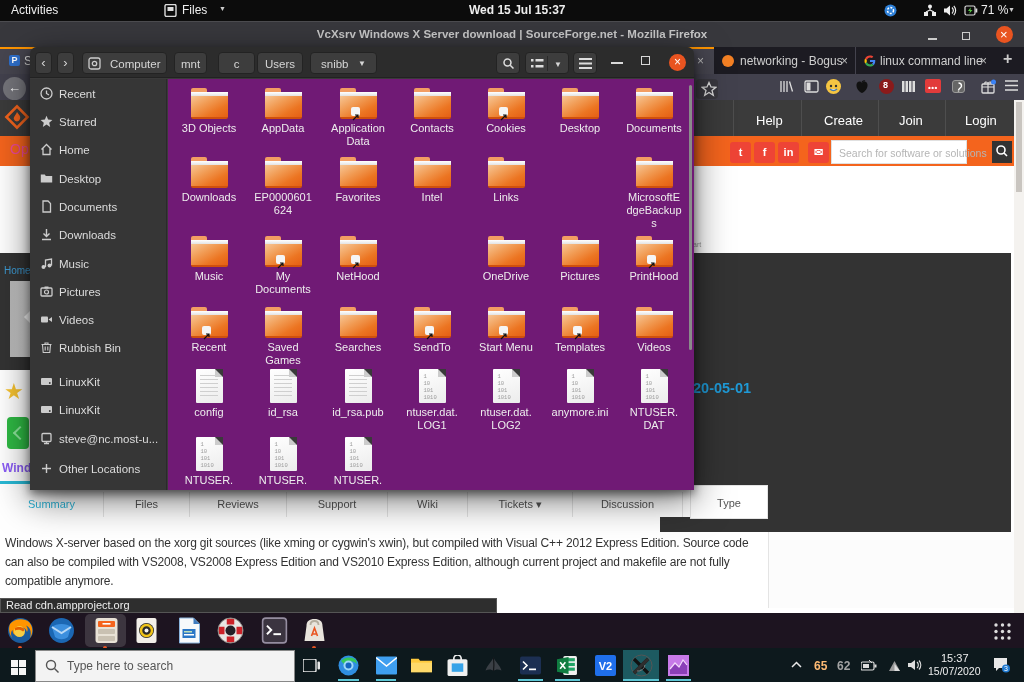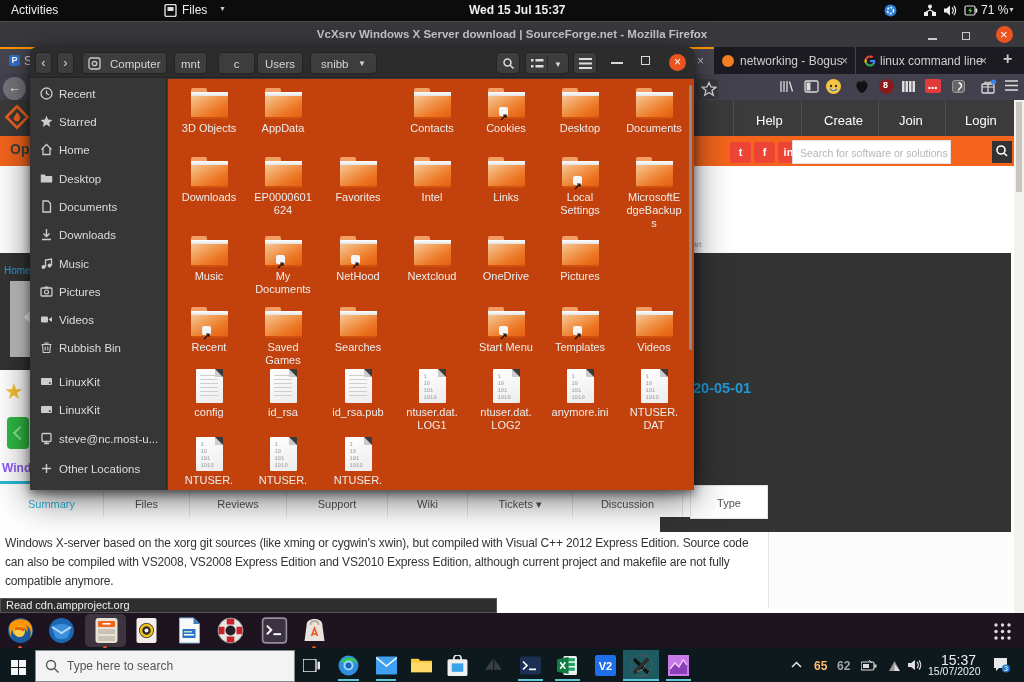--- a/index.html
+++ b/index.html
@@ -4,27 +4,27 @@
 *{margin:0;padding:0;box-sizing:border-box}
 html,body{width:1024px;height:682px;overflow:hidden}
 body{position:relative;font-family:"Liberation Sans",sans-serif;background:#fff}
 
 #page{position:absolute;left:0;top:100px;width:1024px;height:513px;background:#fff}
 #sfnav{position:absolute;left:0;top:100px;width:1014px;height:36px;background:#3b3b3b}
 #sfnav .lk{position:absolute;top:13px;font-size:13px;color:#fff}
 #sfnav .sep{position:absolute;top:0;width:1px;height:36px;background:#4e4e4e}
 #sforange{position:absolute;left:0;top:136px;width:1014px;height:30px;background:#f4641d}
 .soc{position:absolute;top:142px;width:21px;height:21px;background:#ee4436;border-radius:3px;color:#fff;font-weight:bold;text-align:center;font-size:11px;line-height:21px}
-#sfsearch{position:absolute;left:792px;top:140px;width:159px;height:24px;background:#fff;border:1px solid #e0e0e0}
+#sfsearch{position:absolute;left:831px;top:140px;width:136px;height:24px;background:#fff;border:1px solid #e0e0e0}
 #sfsearch span{position:absolute;left:7px;top:6px;font-size:10.5px;color:#b5b5b5;white-space:nowrap}
 #sfbtn{position:absolute;left:990px;top:139px;width:24px;height:26px;background:#333;border:2px solid #f4641d}
 #darkfull{position:absolute;left:0;top:253px;width:1011px;height:117px;background:#333333}
 #darkad{position:absolute;left:660px;top:253px;width:351px;height:279px;background:#333333}
 #sflogo{position:absolute;left:4px;top:104px;width:26px;height:26px}
-#optext{position:absolute;left:10px;top:141px;color:#404040;font-weight:bold;font-size:14px}
+#optext{position:absolute;left:10px;top:141px;color:#ec4899;font-weight:normal;font-size:14px}
 #homelnk{position:absolute;left:4px;top:265px;color:#3d9bd4;font-size:10px}
 #shot{position:absolute;left:10px;top:281px;width:22px;height:76px;background:linear-gradient(to right,#b9b9b9,#d6d6d6);}
 #shot:after{content:"";position:absolute;right:2px;top:30px;border:6px solid transparent;border-right-color:#fff}
 #star1{position:absolute;left:4px;top:379px;color:#f7c331;font-size:22px}
 #greenico{position:absolute;left:7px;top:417px;width:22px;height:32px;background:#2fb944;border-radius:4px}
 #greenico:after{content:"";position:absolute;left:8px;top:11px;width:8px;height:8px;border-left:2.5px solid #8ce39a;border-bottom:2.5px solid #8ce39a;transform:rotate(45deg)}
 #windtxt{position:absolute;left:2px;top:461px;color:#8b5cf6;font-weight:bold;font-size:12px}
 #tealline{position:absolute;left:0;top:481px;width:30px;height:3px;background:#28b8d4}
 
 #ptabs{position:absolute;left:0;top:487px;width:768px;height:30px;background:#fff}
@@ -50,21 +50,21 @@
 
 #topbar{position:absolute;left:0;top:0;width:1024px;height:21px;background:#0c0c0c;color:#eee;font-size:12px}
 
 #naut{position:absolute;left:30px;top:47px;width:664px;height:443px;background:#3a3a3a;border-radius:8px 8px 0 0;box-shadow:0 4px 10px rgba(0,0,0,.5),0 10px 36px rgba(0,0,0,.55);}
 #nhead{position:absolute;left:0;top:0;width:664px;height:31px;background:#2c2c2c;border-bottom:1px solid #222;border-radius:7px 7px 0 0}
 .nbtn{position:absolute;top:5px;height:22px;background:#3d3d3d;border:1px solid #232323;border-radius:4px;color:#d6d6d6;text-align:center}
 #nside{position:absolute;left:0;top:32px;width:137px;height:411px;background:#363636;border-right:1px solid #2a2a2a;overflow:hidden;border-radius:0 0 0 0}
 .sitem{position:absolute;left:0;width:137px;height:28px;color:#dcdcdc;font-size:11.5px;line-height:28px}
 .sitem svg{position:absolute;left:10px;top:7px}
 .sitem span{position:absolute;left:29px}
-#nmain{position:absolute;left:138px;top:32px;width:526px;height:411px;background:#c2410c;overflow:hidden}
+#nmain{position:absolute;left:138px;top:32px;width:526px;height:411px;background:#701a75;overflow:hidden}
 .cell{position:absolute;width:74px;text-align:center}
 .fold{position:relative;width:37px;height:31px;margin:0 auto}
 .fold .tab{position:absolute;left:0;top:0;width:16px;height:6px;background:#f29d63;border-radius:2px 2px 0 0}
 .fold .band{position:absolute;left:0;top:4px;width:100%;height:5px;background:linear-gradient(#ffffff,#dcdcdc)}
 .fold .body{position:absolute;left:0;top:8px;width:100%;height:23px;border-radius:0 0 2px 2px;background:linear-gradient(150deg,#f7c695 0%,#f19a52 38%,#ec7522 70%,#e55f14 100%);border-bottom:2px solid #d0500d}
 .arr{position:absolute;right:17px;bottom:3px;width:9px;height:9px;background:#f5f5f5;border-radius:2px;color:#111}
 .doc{position:relative;width:27px;height:34px;margin:0 auto;background:linear-gradient(160deg,#ffffff,#ececec);border-radius:1px}
 .doc .fcor{position:absolute;right:0;top:0;width:0;height:0;border-left:8px solid #cccccc;border-top:8px solid #3a3a3a}
 .doc .lines{position:absolute;left:4px;right:5px;top:6px;bottom:5px;background:repeating-linear-gradient(to bottom,#cfcfcf 0 1px,transparent 1px 4px)}
 .doc .digits{position:absolute;left:5px;top:4px;font-size:5.5px;line-height:7px;color:#9d9d9d;font-family:"Liberation Mono",monospace;text-align:left;letter-spacing:0}
@@ -358,106 +358,106 @@
         <div class="lbl">3D Objects</div>
       </div>
   <div class="cell" style="left:78px;top:9px">
         <div class="fold">
           <i class="tab"></i>
           <i class="band"></i>
           <i class="body"></i>
         </div>
         <div class="lbl">AppData</div>
       </div>
-  <div class="cell" style="left:227px;top:9px">
-        <div class="fold">
-          <i class="tab"></i>
-          <i class="band"></i>
-          <i class="body"></i>
-        </div>
-        <div class="lbl">Contacts</div>
-      </div>
-  <div class="cell" style="left:301px;top:9px">
+  <div class="cell" style="left:153px;top:9px">
         <div class="fold">
           <i class="tab"></i>
           <i class="band"></i>
           <i class="body"></i>
           <b class="arr"><svg width="7" height="7">
               <path d="M1 6 L5.5 1.5 M3 1 h3 v3" stroke="#111" stroke-width="1.2" fill="none"></path>
             </svg></b>
         </div>
-        <div class="lbl">Cookies</div>
-      </div>
-  <div class="cell" style="left:375px;top:9px">
-        <div class="fold">
-          <i class="tab"></i>
-          <i class="band"></i>
-          <i class="body"></i>
-        </div>
-        <div class="lbl">Desktop</div>
-      </div>
-  <div class="cell" style="left:449px;top:9px">
-        <div class="fold">
-          <i class="tab"></i>
-          <i class="band"></i>
-          <i class="body"></i>
-        </div>
-        <div class="lbl">Documents</div>
-      </div>
-
-  <div class="cell" style="left:4px;top:78px">
-        <div class="fold">
-          <i class="tab"></i>
-          <i class="band"></i>
-          <i class="body"></i>
-        </div>
-        <div class="lbl">Downloads</div>
-      </div>
-  <div class="cell" style="left:78px;top:78px">
-        <div class="fold">
-          <i class="tab"></i>
-          <i class="band"></i>
-          <i class="body"></i>
-        </div>
-        <div class="lbl">EP0000601<br>624</div>
-      </div>
-  <div class="cell" style="left:153px;top:78px">
-        <div class="fold">
-          <i class="tab"></i>
-          <i class="band"></i>
-          <i class="body"></i>
-        </div>
-        <div class="lbl">Favorites</div>
-      </div>
-  <div class="cell" style="left:227px;top:78px">
-        <div class="fold">
-          <i class="tab"></i>
-          <i class="band"></i>
-          <i class="body"></i>
-        </div>
-        <div class="lbl">Intel</div>
-      </div>
-  <div class="cell" style="left:301px;top:78px">
-        <div class="fold">
-          <i class="tab"></i>
-          <i class="band"></i>
-          <i class="body"></i>
-        </div>
-        <div class="lbl">Links</div>
-      </div>
-  <div class="cell" style="left:375px;top:78px">
+        <div class="lbl">Application<br>Data</div>
+      </div>
+  <div class="cell" style="left:227px;top:9px">
+        <div class="fold">
+          <i class="tab"></i>
+          <i class="band"></i>
+          <i class="body"></i>
+        </div>
+        <div class="lbl">Contacts</div>
+      </div>
+  <div class="cell" style="left:301px;top:9px">
         <div class="fold">
           <i class="tab"></i>
           <i class="band"></i>
           <i class="body"></i>
           <b class="arr"><svg width="7" height="7">
               <path d="M1 6 L5.5 1.5 M3 1 h3 v3" stroke="#111" stroke-width="1.2" fill="none"></path>
             </svg></b>
         </div>
-        <div class="lbl">Local<br>Settings</div>
+        <div class="lbl">Cookies</div>
+      </div>
+  <div class="cell" style="left:375px;top:9px">
+        <div class="fold">
+          <i class="tab"></i>
+          <i class="band"></i>
+          <i class="body"></i>
+        </div>
+        <div class="lbl">Desktop</div>
+      </div>
+  <div class="cell" style="left:449px;top:9px">
+        <div class="fold">
+          <i class="tab"></i>
+          <i class="band"></i>
+          <i class="body"></i>
+        </div>
+        <div class="lbl">Documents</div>
+      </div>
+
+  <div class="cell" style="left:4px;top:78px">
+        <div class="fold">
+          <i class="tab"></i>
+          <i class="band"></i>
+          <i class="body"></i>
+        </div>
+        <div class="lbl">Downloads</div>
+      </div>
+  <div class="cell" style="left:78px;top:78px">
+        <div class="fold">
+          <i class="tab"></i>
+          <i class="band"></i>
+          <i class="body"></i>
+        </div>
+        <div class="lbl">EP0000601<br>624</div>
+      </div>
+  <div class="cell" style="left:153px;top:78px">
+        <div class="fold">
+          <i class="tab"></i>
+          <i class="band"></i>
+          <i class="body"></i>
+        </div>
+        <div class="lbl">Favorites</div>
+      </div>
+  <div class="cell" style="left:227px;top:78px">
+        <div class="fold">
+          <i class="tab"></i>
+          <i class="band"></i>
+          <i class="body"></i>
+        </div>
+        <div class="lbl">Intel</div>
+      </div>
+  <div class="cell" style="left:301px;top:78px">
+        <div class="fold">
+          <i class="tab"></i>
+          <i class="band"></i>
+          <i class="body"></i>
+        </div>
+        <div class="lbl">Links</div>
       </div>
   <div class="cell" style="left:449px;top:78px">
         <div class="fold">
           <i class="tab"></i>
           <i class="band"></i>
           <i class="body"></i>
         </div>
         <div class="lbl">MicrosoftE<br>dgeBackup<br>s</div>
       </div>
 
@@ -484,71 +484,85 @@
         <div class="fold">
           <i class="tab"></i>
           <i class="band"></i>
           <i class="body"></i>
           <b class="arr"><svg width="7" height="7">
               <path d="M1 6 L5.5 1.5 M3 1 h3 v3" stroke="#111" stroke-width="1.2" fill="none"></path>
             </svg></b>
         </div>
         <div class="lbl">NetHood</div>
       </div>
-  <div class="cell" style="left:227px;top:157px">
-        <div class="fold">
-          <i class="tab"></i>
-          <i class="band"></i>
-          <i class="body"></i>
-        </div>
-        <div class="lbl">Nextcloud</div>
-      </div>
   <div class="cell" style="left:301px;top:157px">
         <div class="fold">
           <i class="tab"></i>
           <i class="band"></i>
           <i class="body"></i>
         </div>
         <div class="lbl">OneDrive</div>
       </div>
   <div class="cell" style="left:375px;top:157px">
         <div class="fold">
           <i class="tab"></i>
           <i class="band"></i>
           <i class="body"></i>
         </div>
         <div class="lbl">Pictures</div>
       </div>
-
-  <div class="cell" style="left:4px;top:228px">
+  <div class="cell" style="left:449px;top:157px">
         <div class="fold">
           <i class="tab"></i>
           <i class="band"></i>
           <i class="body"></i>
           <b class="arr"><svg width="7" height="7">
               <path d="M1 6 L5.5 1.5 M3 1 h3 v3" stroke="#111" stroke-width="1.2" fill="none"></path>
             </svg></b>
         </div>
+        <div class="lbl">PrintHood</div>
+      </div>
+
+  <div class="cell" style="left:4px;top:228px">
+        <div class="fold">
+          <i class="tab"></i>
+          <i class="band"></i>
+          <i class="body"></i>
+          <b class="arr"><svg width="7" height="7">
+              <path d="M1 6 L5.5 1.5 M3 1 h3 v3" stroke="#111" stroke-width="1.2" fill="none"></path>
+            </svg></b>
+        </div>
         <div class="lbl">Recent</div>
       </div>
   <div class="cell" style="left:78px;top:228px">
         <div class="fold">
           <i class="tab"></i>
           <i class="band"></i>
           <i class="body"></i>
         </div>
         <div class="lbl">Saved<br>Games</div>
       </div>
   <div class="cell" style="left:153px;top:228px">
         <div class="fold">
           <i class="tab"></i>
           <i class="band"></i>
           <i class="body"></i>
         </div>
         <div class="lbl">Searches</div>
+      </div>
+  <div class="cell" style="left:227px;top:228px">
+        <div class="fold">
+          <i class="tab"></i>
+          <i class="band"></i>
+          <i class="body"></i>
+          <b class="arr"><svg width="7" height="7">
+              <path d="M1 6 L5.5 1.5 M3 1 h3 v3" stroke="#111" stroke-width="1.2" fill="none"></path>
+            </svg></b>
+        </div>
+        <div class="lbl">SendTo</div>
       </div>
   <div class="cell" style="left:301px;top:228px">
         <div class="fold">
           <i class="tab"></i>
           <i class="band"></i>
           <i class="body"></i>
           <b class="arr"><svg width="7" height="7">
               <path d="M1 6 L5.5 1.5 M3 1 h3 v3" stroke="#111" stroke-width="1.2" fill="none"></path>
             </svg></b>
         </div>
@@ -836,21 +850,21 @@
       <path d="M8 0 L11 3" stroke="#ddd" stroke-width="1"></path>
     </svg>
   <svg style="position:absolute;left:888px;top:13px" width="13" height="10" viewBox="0 0 13 10">
       <path d="M1 10 H12 L6.5 0z" fill="#999"></path>
       <path d="M6.5 10 L12 10 L6.5 3z" fill="#ddd"></path>
     </svg>
   <svg style="position:absolute;left:908px;top:11px" width="14" height="12" viewBox="0 0 14 12">
       <path d="M0 4 h3 L7 1 v10 L3 8 H0z" fill="#ddd"></path>
       <path d="M9 3 a4 4 0 0 1 0 6 M11 1.5 a6.5 6.5 0 0 1 0 9" stroke="#ddd" stroke-width="1.1" fill="none"></path>
     </svg>
-  <span style="position:absolute;left:941px;top:4px;color:#eee;font-size:14px">15:37</span>
+  <span style="position:absolute;left:941px;top:4px;color:#eee;font-size:11px">15:37</span>
   <span style="position:absolute;left:928px;top:17px;color:#eee;font-size:10.5px">15/07/2020</span>
   <svg style="position:absolute;left:993px;top:9px" width="17" height="16" viewBox="0 0 17 16">
       <path d="M1 1 h13 v10 h-8 l-3 3 v-3 h-2z" fill="#e8e8e8"></path>
       <circle cx="13" cy="11.5" r="4" fill="#1f79d0"></circle>
       <text x="13" y="14.3" text-anchor="middle" font-size="7" fill="#fff" font-family="Liberation Sans">3</text>
     </svg>
 </div>
 <div id="wsearch">
     <svg style="position:absolute;left:9px;top:8px" width="15" height="15" viewBox="0 0 15 15">
       <circle cx="6" cy="6" r="4.5" fill="none" stroke="#555" stroke-width="1.4"></circle>

